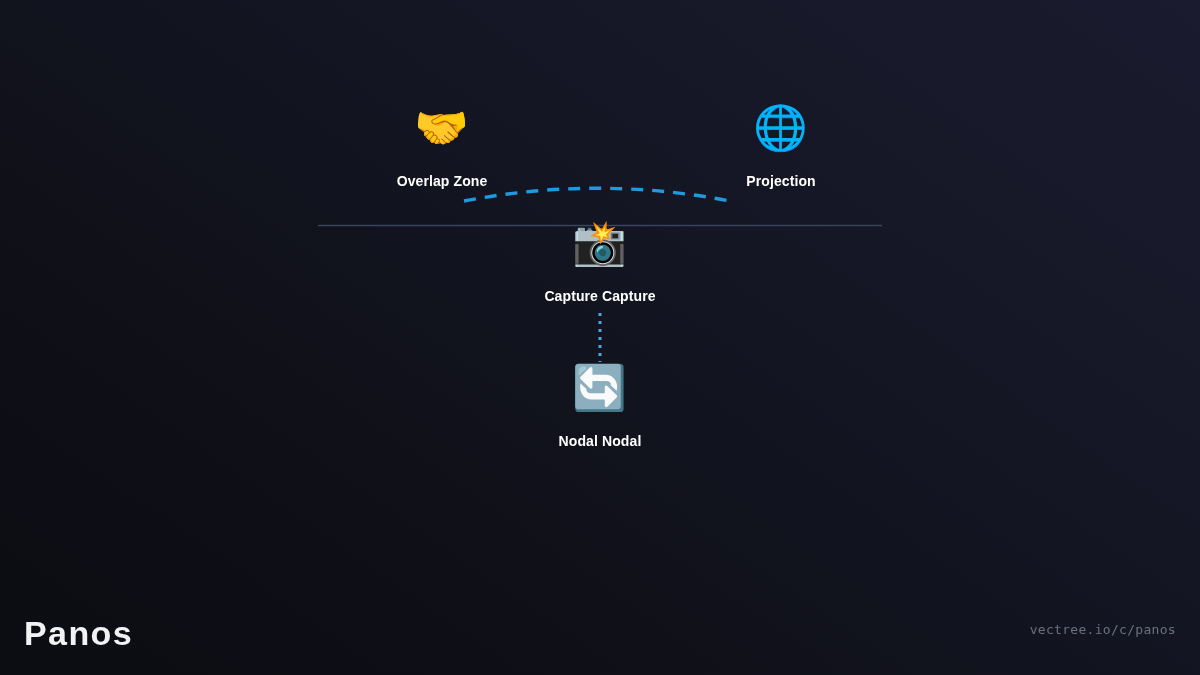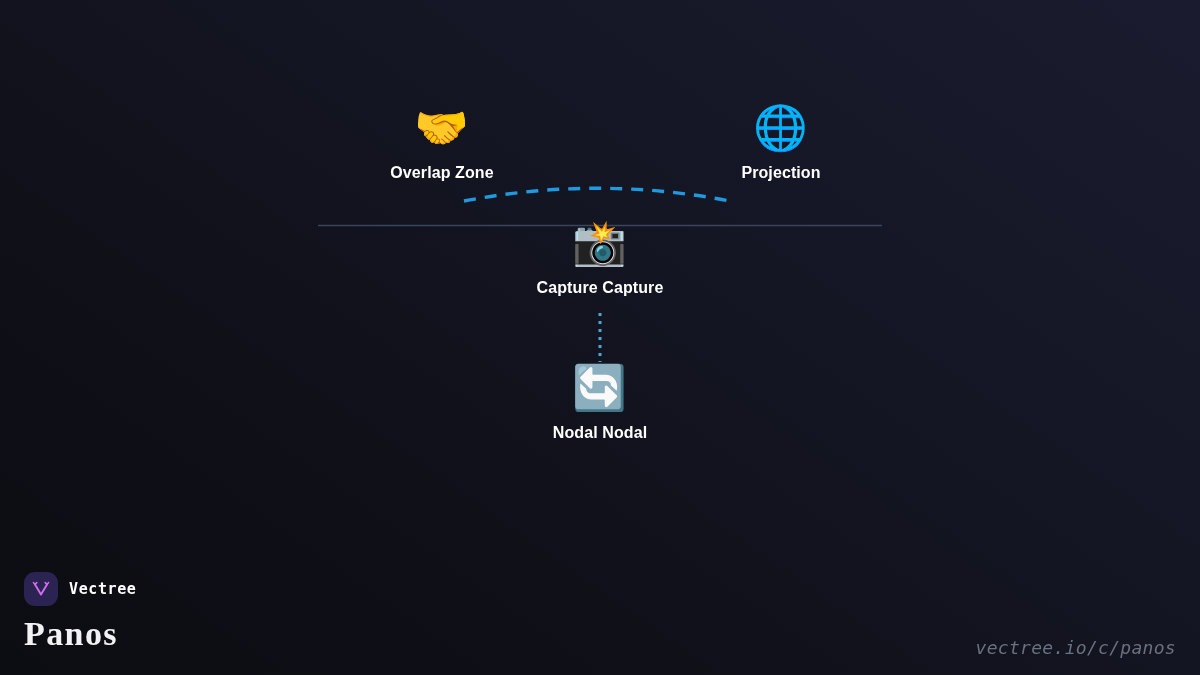--- a/index.html
+++ b/index.html
@@ -50,22 +50,22 @@
     font-size:44px;
     line-height:1;
     height:52px;
     display:flex;
     align-items:center;
     justify-content:center;
     user-select:none;
   }
 
   .node-label {
-    margin-top:10px;
-    font-size:16px;
+    margin-top:19px;
+    font-size:14px;
     font-weight:bold;
     color:#ffffff;
     letter-spacing:0.1px;
     white-space:nowrap;
     text-align:left;
   }
 
   
   #node-overlap    { left:442px; top:102px; }
   #node-projection { left:781px; top:102px; }
@@ -98,36 +98,35 @@
   #brand-name {
     font-family:"DejaVu Sans Mono", monospace;
     font-size:15px;
     font-weight:bold;
     color:#ffffff;
     letter-spacing:0.6px;
   }
 
   #deck-title {
     margin-top:9px;
-    font-family:Liberation Serif, serif;
+    font-family:Liberation Sans, sans-serif;
     font-size:34px;
     font-weight:bold;
     color:#f2f2f4;
     letter-spacing:1.4px;
   }
 
   #share-url {
     position:absolute;
     right:24px;
-    bottom:17px;
+    bottom:38px;
     font-family:"DejaVu Sans Mono", monospace;
-    font-size:18px;
+    font-size:13px;
     color:#6b7180;
     letter-spacing:0.3px;
-    font-style:italic;
   }
 </style>
 </head>
 <body>
 
 <div id="canvas"></div>
 
 <div id="diagram">
 
   <svg id="edges" viewBox="0 0 1200 675" width="1200" height="675">
@@ -155,26 +154,16 @@
   </div>
 
   <div class="node" id="node-nodal">
     <div class="node-icon">🔄</div>
     <div class="node-label">Nodal Nodal</div>
   </div>
 
 </div>
 
 <div id="footer">
-  <div id="brand">
-    <div id="brand-logo">
-      <svg width="22" height="22" viewBox="0 0 22 22">
-        <path d="M5 6.4 L11 16.4 L17 6.4" fill="none" stroke="#d06ef0" stroke-width="1.9" stroke-linecap="round" stroke-linejoin="round"></path>
-        <path d="M5 6.4 L3.4 4.6 M5 6.4 L6.8 4.6" fill="none" stroke="#d06ef0" stroke-width="1.5" stroke-linecap="round"></path>
-        <path d="M17 6.4 L15.2 4.6 M17 6.4 L18.6 4.6" fill="none" stroke="#d06ef0" stroke-width="1.5" stroke-linecap="round"></path>
-      </svg>
-    </div>
-    <div id="brand-name">Vectree</div>
-  </div>
   <div id="deck-title">Panos</div>
 </div>
 
 <div id="share-url">vectree.io/c/panos</div>
 
 </body></html>

